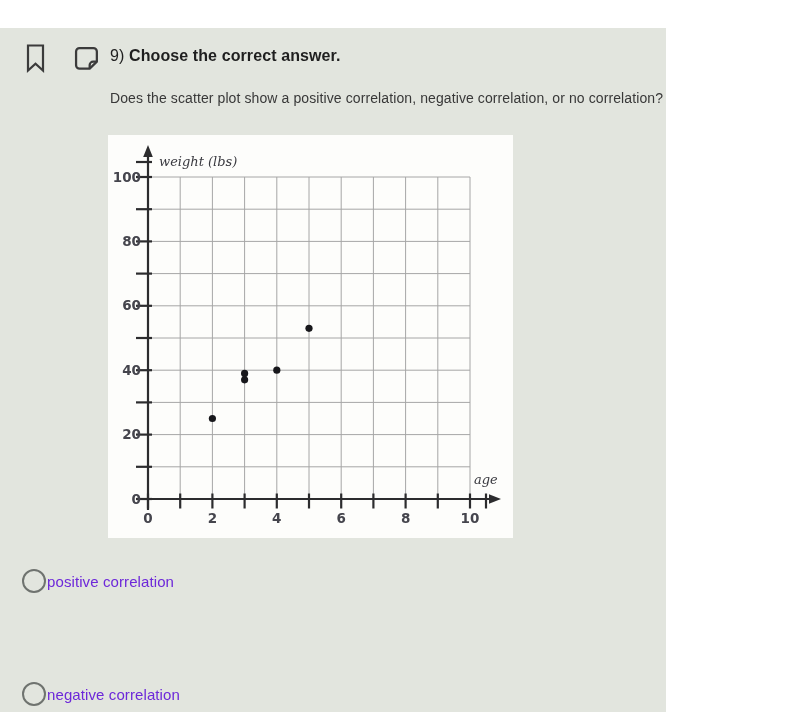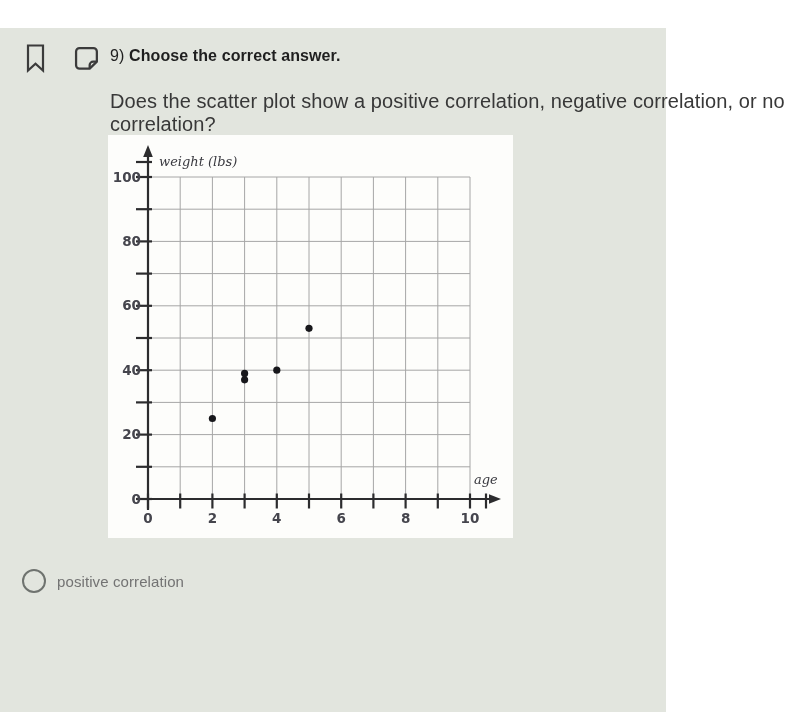--- a/index.html
+++ b/index.html
@@ -36,21 +36,21 @@
     font-size: 16px;
     color: #1f1f1f;
     letter-spacing: 0.1px;
   }
   .q-number { font-weight: 400; }
   .q-instruction { font-weight: 700; }
   .q-text {
     position: absolute;
     left: 110px; top: 62px;
     width: 690px;
-    font-size: 20px;
+    font-size: 14px;
     color: #383838;
     letter-spacing: 0.1px;
   }
   .plot-card {
     position: absolute;
     left: 108px; top: 107px;
     width: 405px; height: 403px;
     background: #fdfdfb;
   }
   .options {
@@ -71,23 +71,23 @@
   .option-2 { top: 597px; }
   .option-3 { top: 653px; }
   .radio {
     width: 24px; height: 24px;
     border: 2.5px solid #6f736f;
     border-radius: 50%;
     background: transparent;
     flex: 0 0 auto;
   }
   .option-label {
-    margin-left: 11px;
+    margin-left: 1px;
     font-size: 15px;
-    color: #737373;
+    color: #6d28d9;
     letter-spacing: 0.1px;
   }
   svg text { user-select: none; }
 </style>
 </head>
 <body>
 
 <div class="page">
 
   <div class="header-row">
@@ -181,15 +181,19 @@
         <circle cx="168.8" cy="235.2" r="3.6" fill="#17171b"></circle>
         <circle cx="201" cy="193.34" r="3.6" fill="#17171b"></circle>
       </svg>
   </div>
 
   <div class="options">
     <div class="option option-1">
       <span class="radio"></span>
       <span class="option-label">positive correlation</span>
     </div>
+    <div class="option option-3">
+      <span class="radio"></span>
+      <span class="option-label">negative correlation</span>
+    </div>
   </div>
 
 </div>
 
 </body></html>

